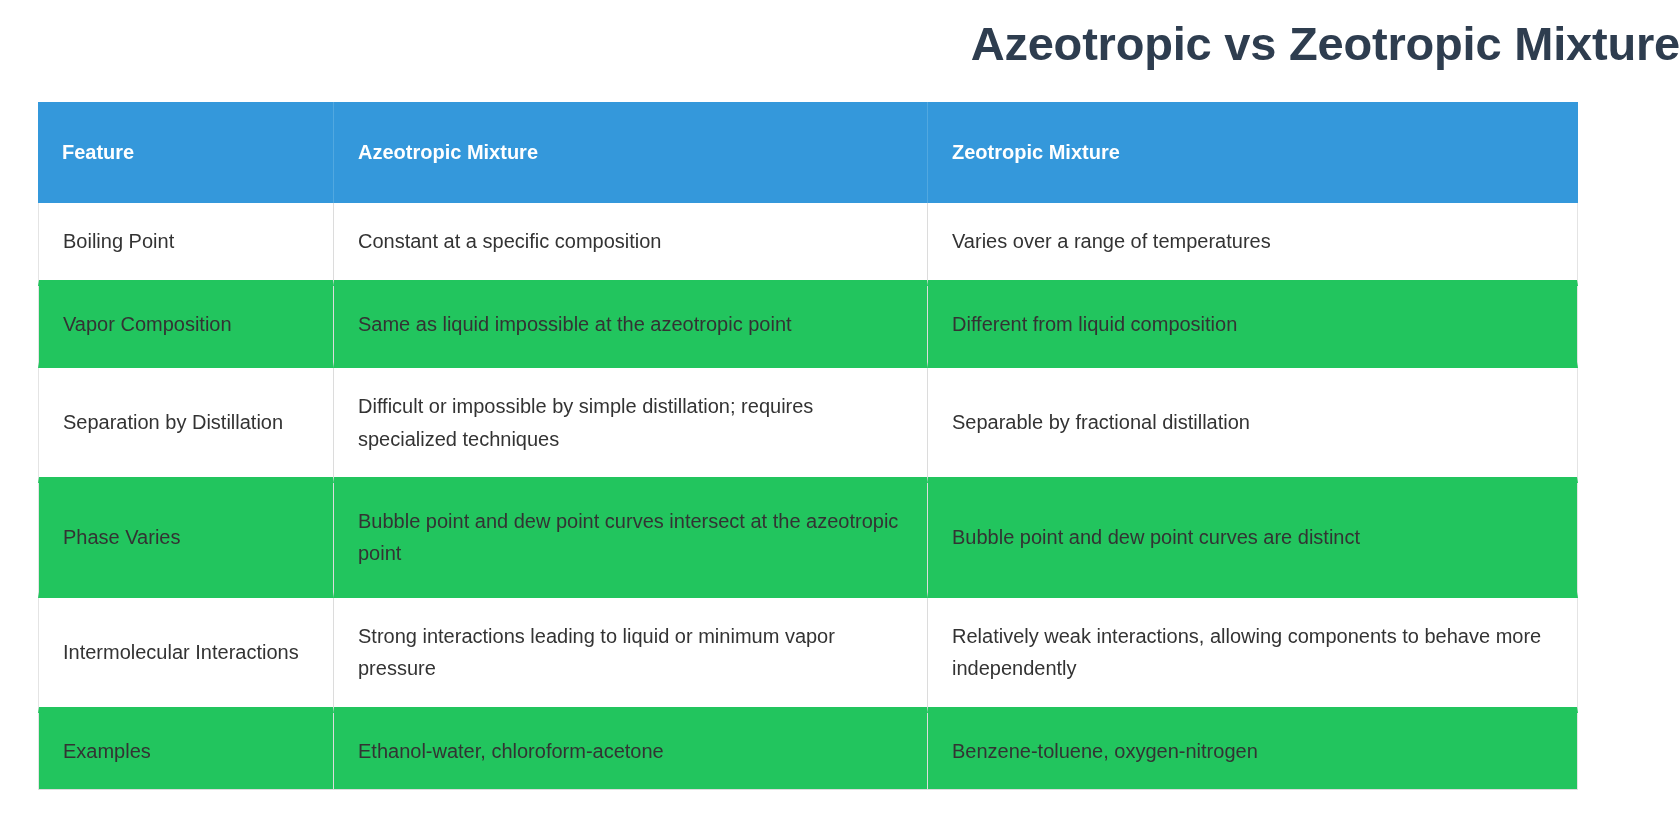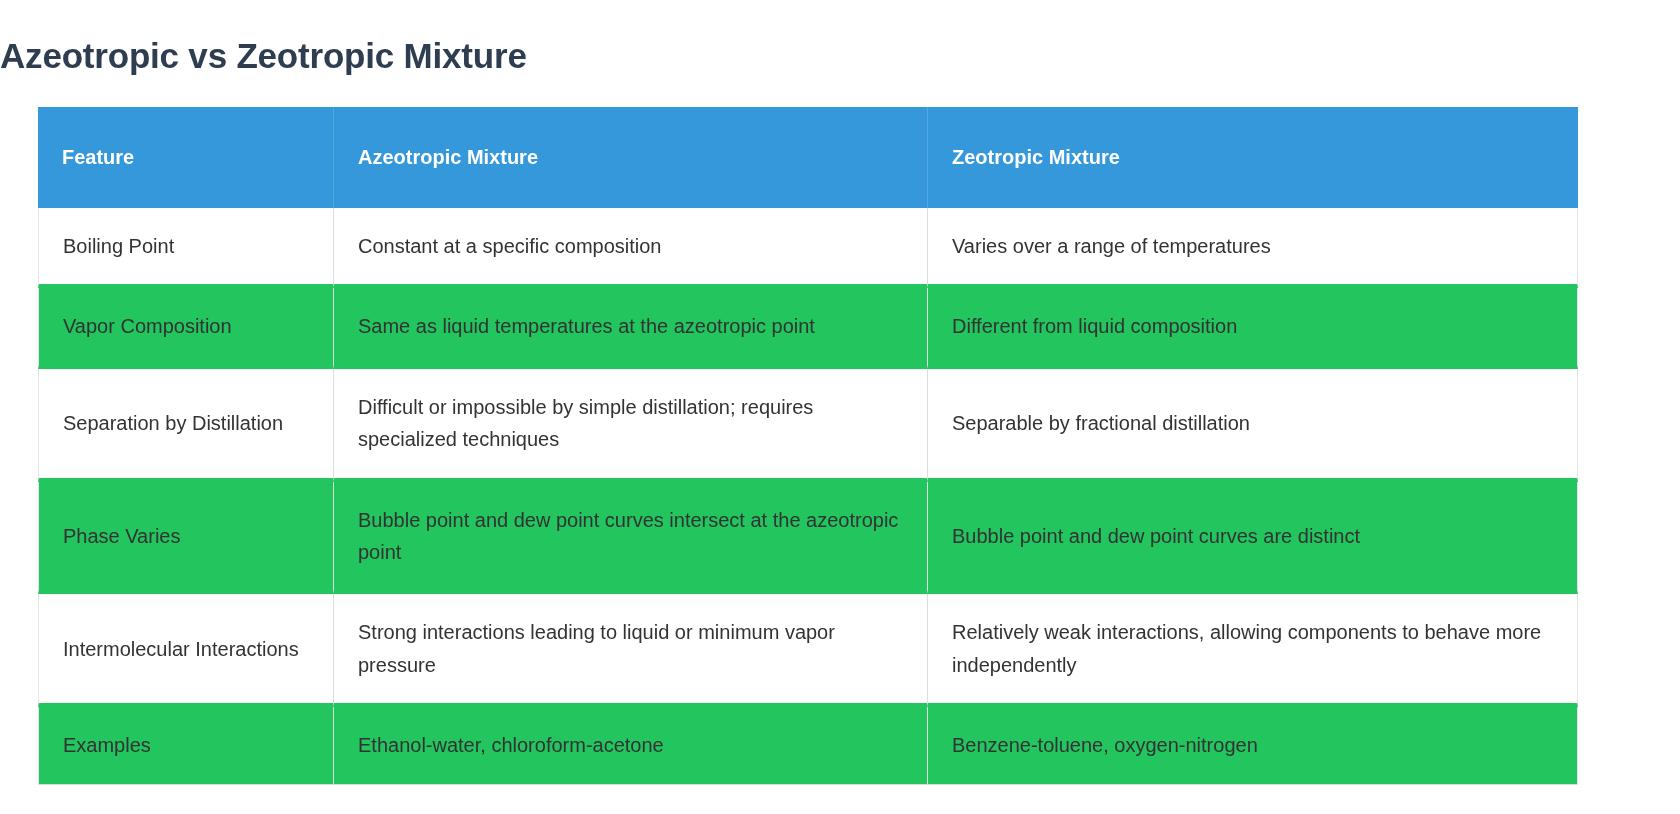--- a/index.html
+++ b/index.html
@@ -15,27 +15,27 @@
   }
 
   .page {
     width: 1680px;
     height: 814px;
     position: relative;
     box-sizing: border-box;
   }
 
   .page-title {
-    text-align: left;
+    text-align: right;
     color: #2e3d4f;
-    font-size: 35px;
+    font-size: 47px;
     font-weight: bold;
     letter-spacing: -0.2px;
     margin: 0;
-    padding-top: 35px;
+    padding-top: 16px;
     padding-bottom: 0;
     line-height: 1.2;
   }
 
   .table-wrap {
     margin: 30px 38px 0 38px;
     width: 1540px;
   }
 
   table.cmp {
@@ -65,21 +65,21 @@
     border-right: none;
   }
 
   table.cmp tbody td {
     font-size: 20px;
     color: #333333;
     line-height: 1.62;
     padding: 22px 24px 22px 24px;
     vertical-align: middle;
     border-right: 1px solid #dcdcdc;
-    border-bottom: 4px solid #22c55e;
+    border-bottom: 6px solid #22c55e;
     background: #ffffff;
   }
   table.cmp tbody td:last-child {
     border-right: none;
   }
   table.cmp tbody tr:last-child td {
     border-bottom: 1px solid #dcdcdc;
   }
   table.cmp tbody tr.alt td {
     background: #22c55e;
@@ -113,21 +113,21 @@
         </tr>
       </thead>
       <tbody>
         <tr>
           <td>Boiling Point</td>
           <td>Constant at a specific composition</td>
           <td>Varies over a range of temperatures</td>
         </tr>
         <tr class="alt">
           <td>Vapor Composition</td>
-          <td>Same as liquid temperatures at the azeotropic point</td>
+          <td>Same as liquid impossible at the azeotropic point</td>
           <td>Different from liquid composition</td>
         </tr>
         <tr>
           <td>Separation by Distillation</td>
           <td>Difficult or impossible by simple distillation; requires specialized techniques</td>
           <td>Separable by fractional distillation</td>
         </tr>
         <tr class="alt">
           <td>Phase Varies</td>
           <td>Bubble point and dew point curves intersect at the azeotropic point</td>

